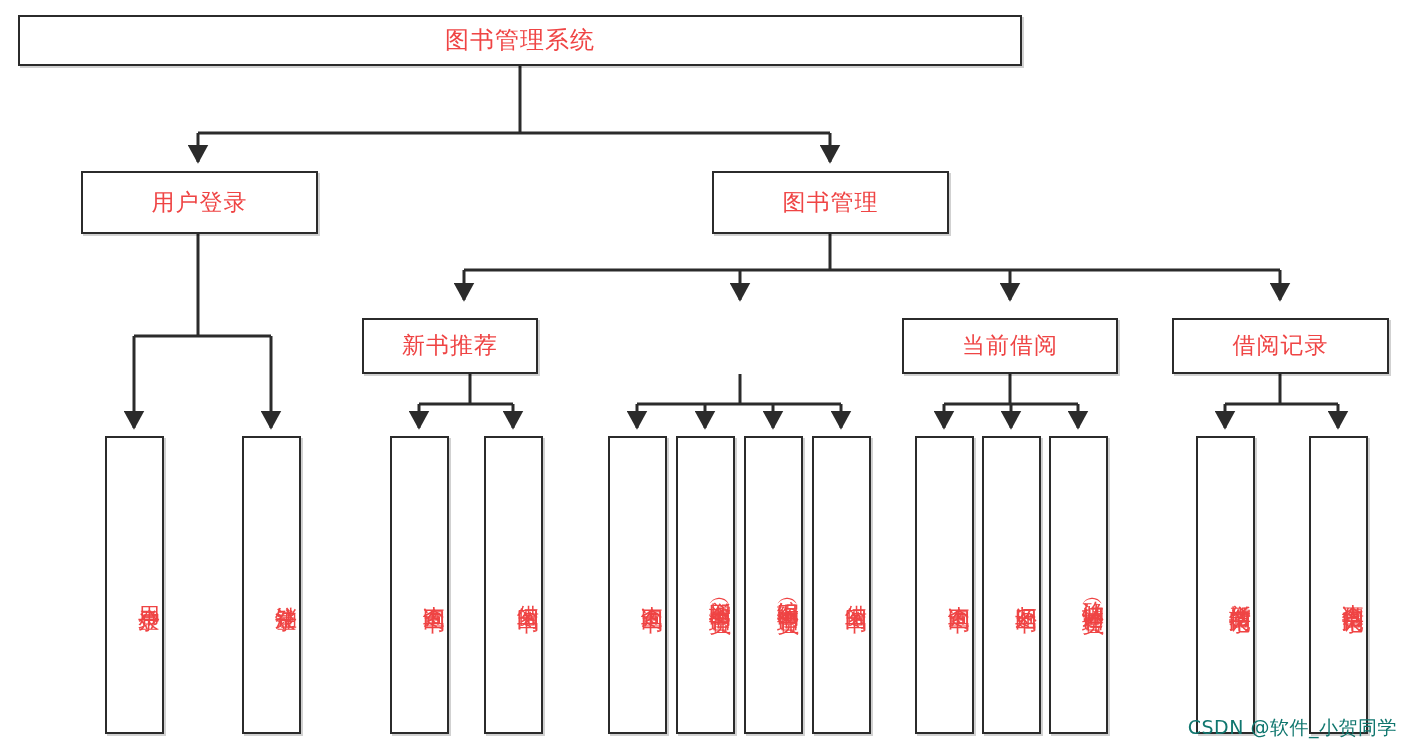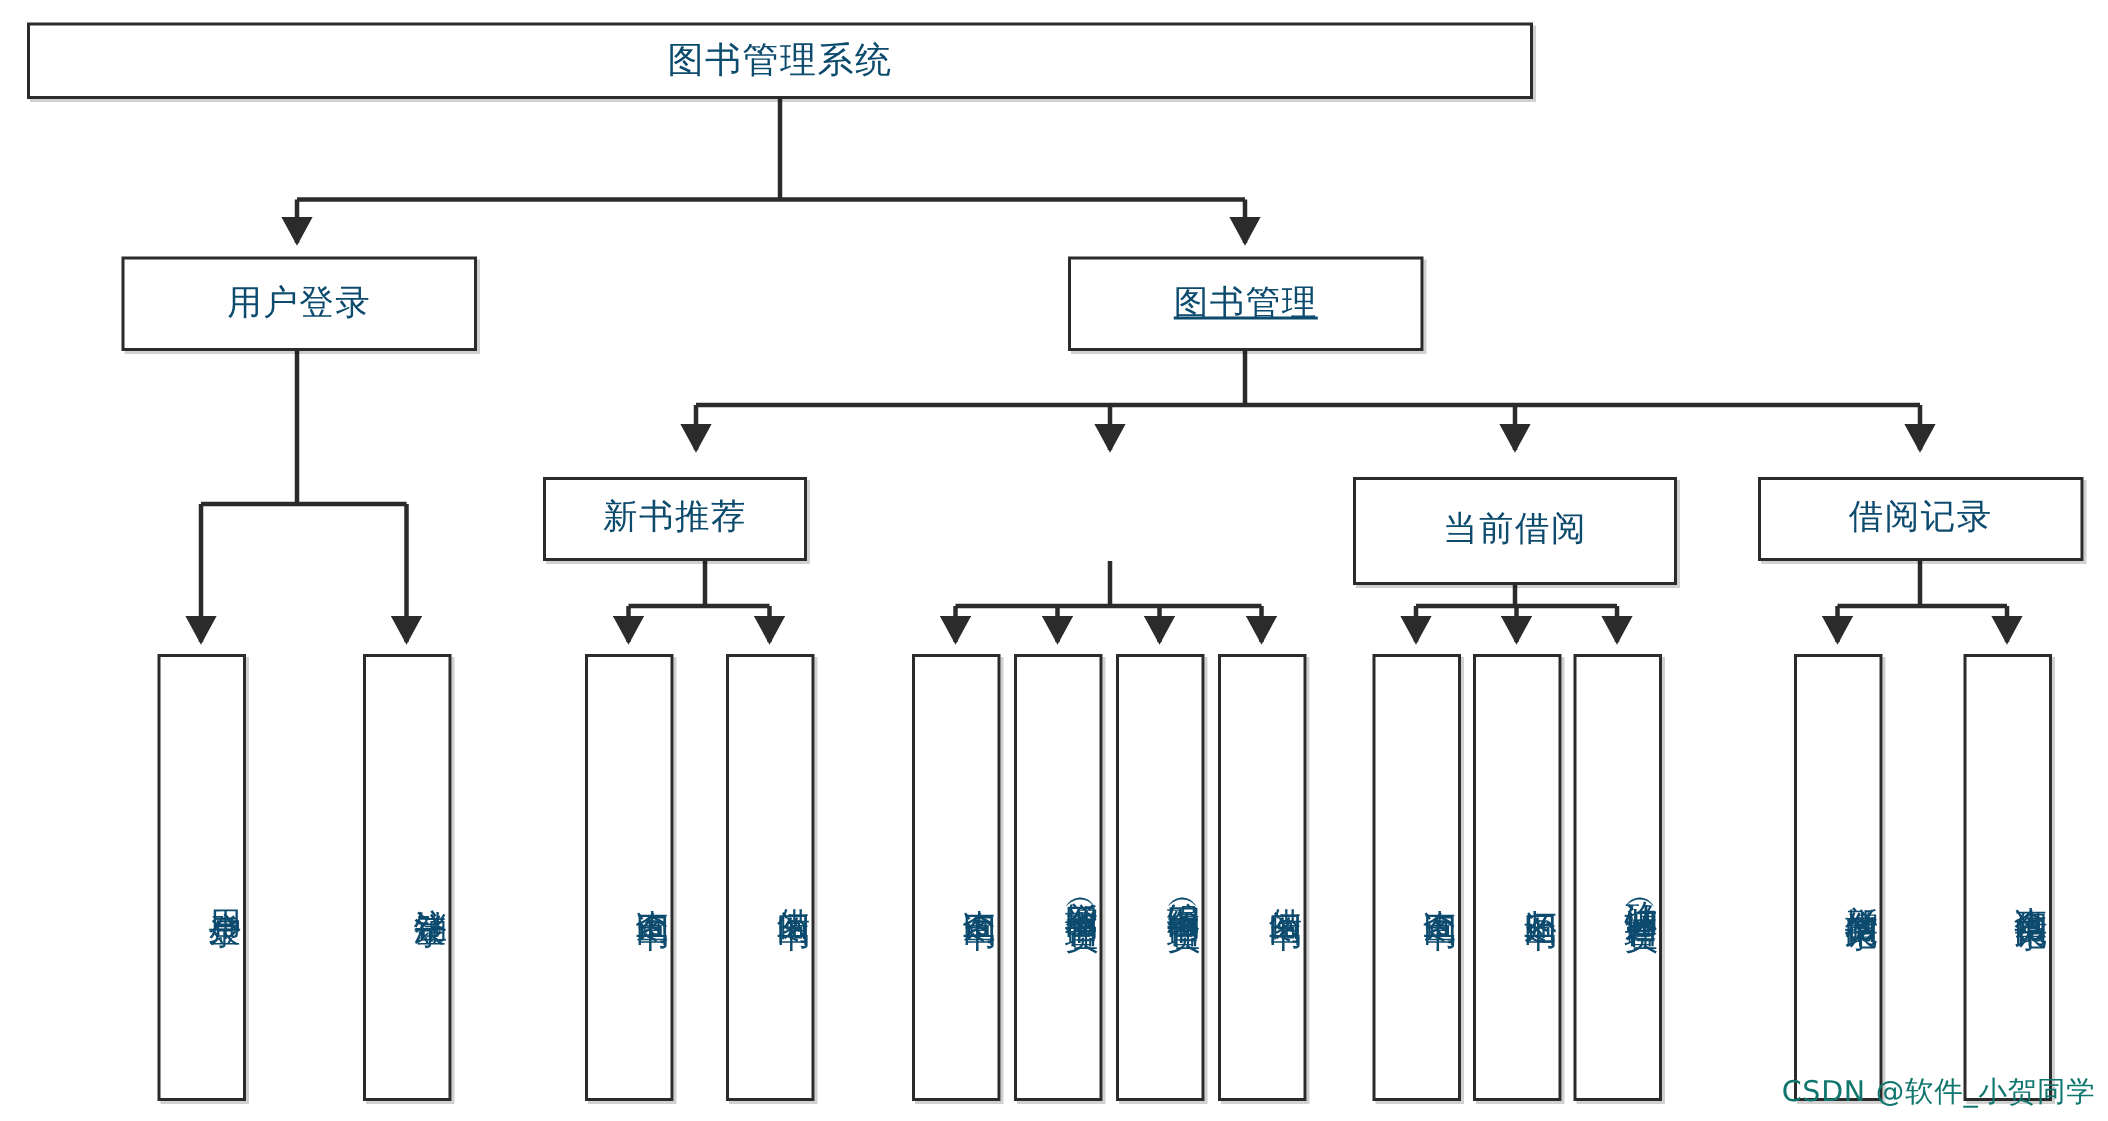--- a/index.html
+++ b/index.html
@@ -26,21 +26,21 @@
     pointer-events: none;
   }
   .node {
     position: absolute;
     box-sizing: border-box;
     border: 2.5px solid #2b2b2b;
     background: #ffffff;
     display: flex;
     align-items: center;
     justify-content: center;
-    color: #0c4a6e;
+    color: #ef4444;
     box-shadow: 2px 2px 0 rgba(0,0,0,0.18);
   }
   .node.horiz {
     font-size: 23px;
     letter-spacing: 1px;
     line-height: 1.2;
   }
   .node.root {
     font-size: 24px;
   }
@@ -129,28 +129,28 @@
     </g>
   </svg>
 
   <div class="node horiz root" style="left:18px; top:15px; width:1004px; height:51px;">
     <span>图书管理系统</span>
   </div>
 
   <div class="node horiz" style="left:81px; top:171px; width:237px; height:63px;">
     <span>用户登录</span>
   </div>
-  <div class="node horiz" style="left:712px; top:171px; width:237px; height:63px;text-decoration:underline;">
+  <div class="node horiz" style="left:712px; top:171px; width:237px; height:63px;">
     <span>图书管理</span>
   </div>
 
   <div class="node horiz" style="left:362px; top:318px; width:176px; height:56px;">
     <span>新书推荐</span>
   </div>
-  <div class="node horiz" style="left:902px; top:318px; width:216px; height:72px;">
+  <div class="node horiz" style="left:902px; top:318px; width:216px; height:56px;">
     <span>当前借阅</span>
   </div>
   <div class="node horiz" style="left:1172px; top:318px; width:217px; height:56px;">
     <span>借阅记录</span>
   </div>
 
   <div class="node vert" style="left:105px; top:436px; width:59px; height:298px;">
     <span class="vlabel">用户登录</span>
   </div>
   <div class="node vert" style="left:242px; top:436px; width:59px; height:298px;">

